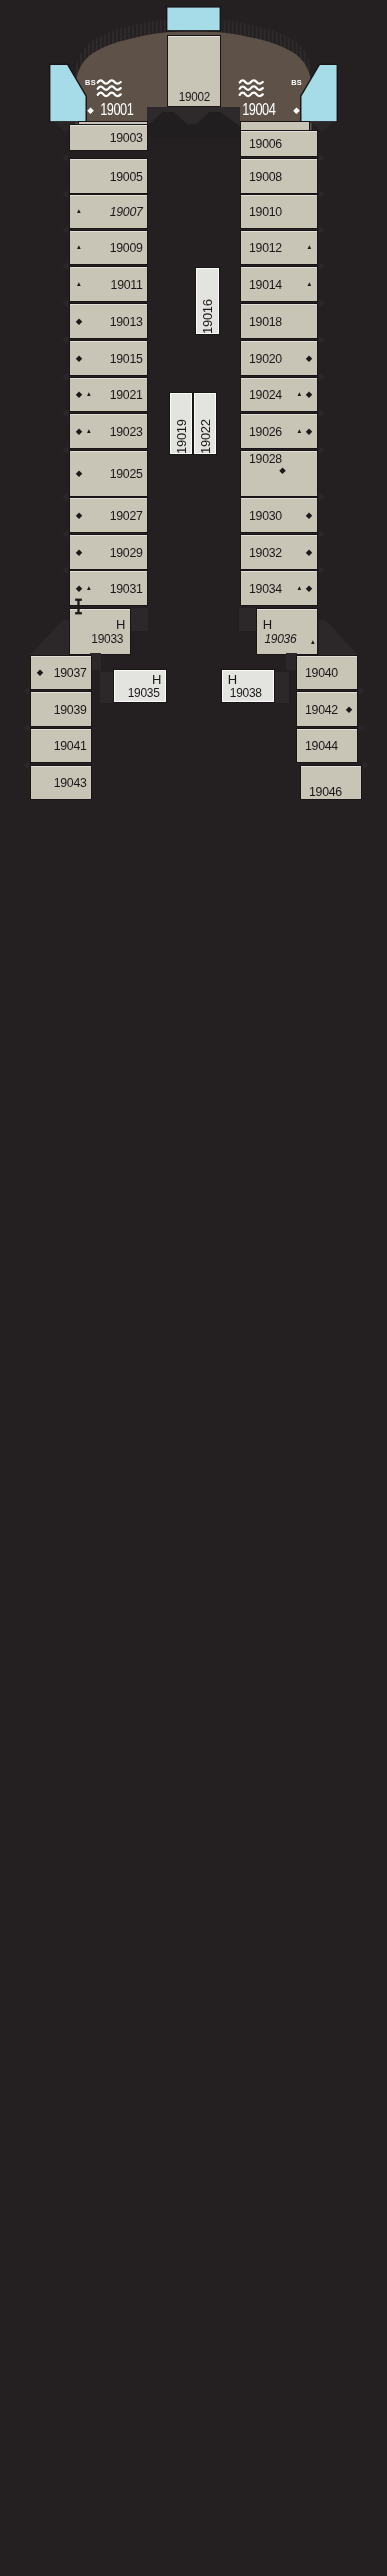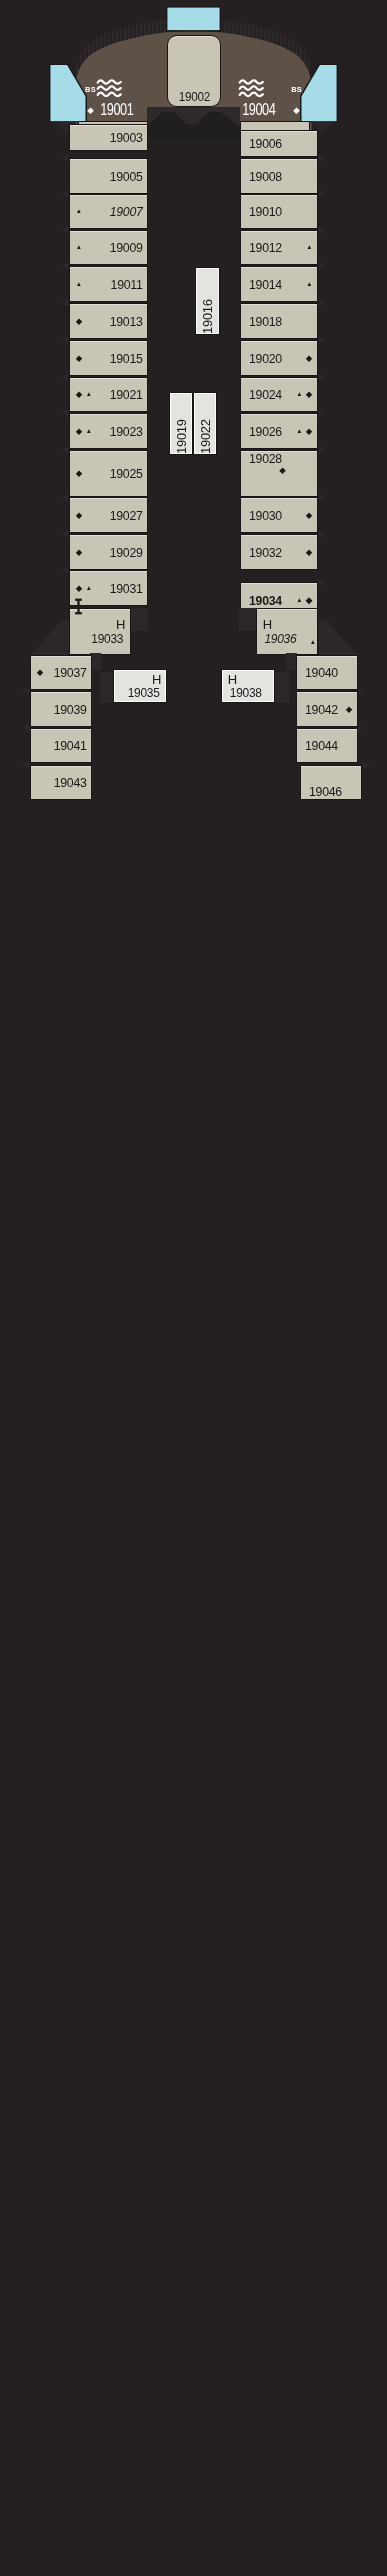--- a/index.html
+++ b/index.html
@@ -33,21 +33,21 @@
   
   .h-cab{flex-direction:column;justify-content:center;align-items:stretch;line-height:13.7px;}
   .h-cab .hl{font-size:13px;}
   .h-cab.ha-r{text-align:right;padding-right:4.6px;}
   .h-cab.ha-l{text-align:left;padding-left:5.7px;}
   .h-cab .l2{display:flex;align-items:flex-end;font-style:italic;}
   .h-cab .l2 .sym{margin-left:auto;margin-right:1.1px;}
   .h-cab .hnum{display:inline-block;font-size:13px;letter-spacing:-0.3px;transform:scaleX(.92);}
   
   .suite{position:absolute;display:flex;align-items:flex-end;color:#fff;}
-  .bs-stack{display:flex;flex-direction:column;align-items:center;gap:12px;padding-bottom:4.6px;}
+  .bs-stack{display:flex;flex-direction:column;align-items:center;gap:19px;padding-bottom:4.6px;}
   .bs-txt{font-size:7.4px;font-weight:700;letter-spacing:0.3px;}
   .bs-d{font-size:8.5px;line-height:1;}
   .wave-num{display:flex;flex-direction:column;align-items:flex-start;flex:1;}
   .num-w{font-size:16px;letter-spacing:-0.6px;transform:scaleX(.8);white-space:nowrap;}
   .c19002{flex-direction:column;justify-content:flex-end;align-items:center;padding-bottom:2.3px;}
   .c19002 .num{transform-origin:center bottom;font-size:13px;}
   
   .shadow{position:absolute;background:#2c2829;}
   .stairs{position:absolute;background:#2e2a2b;overflow:hidden;}
   .stairs .dark{position:absolute;inset:0;background:#211e1f;
@@ -108,21 +108,21 @@
         </g>
       </svg>
       <span class="num-w">19004</span>
     </div>
     <div class="bs-stack">
       <span class="bs-txt">BS</span>
       <span class="bs-d">◆</span>
     </div>
   </div>
 
-  <div class="cabin c19002" style="left:167px;top:35px;width:54px;height:72px;border-radius:10px;">
+  <div class="cabin c19002" style="left:167px;top:35px;width:54px;height:72px;">
     <span class="num">19002</span>
   </div>
 
   <div class="cabin lt" style="left:69px;top:124px;width:79px;height:27px;">
     <span class="num">19003</span>
   </div>
   <div class="cabin lt wgL" style="left:69px;top:158px;width:79px;height:36px;">
     <span class="num">19005</span>
   </div>
   <div class="cabin lt wgL" style="left:69px;top:194px;width:79px;height:35px;font-style:italic;">
@@ -216,21 +216,21 @@
       <span class="sym sym-d">◆</span>
   </div>
   <div class="cabin rt wgR" style="left:240px;top:497px;width:78px;height:36px;">
     <span class="num">19030</span>
       <span class="sym sym-d">◆</span>
   </div>
   <div class="cabin rt wgR" style="left:240px;top:534px;width:78px;height:36px;">
     <span class="num">19032</span>
       <span class="sym sym-d">◆</span>
   </div>
-  <div class="cabin rt wgR" style="left:240px;top:582px;width:78px;height:36px;font-weight:bold;">
+  <div class="cabin rt wgR" style="left:240px;top:570px;width:78px;height:36px;">
     <span class="num">19034</span>
       <span class="sym sym-t">▲</span>
       <span class="sym sym-d">◆</span>
   </div>
   <div class="cabin h-cab ha-l" style="left:256px;top:608px;width:62px;height:47px;">
     <div class="hl">H</div>
     <div class="l2">
         <span class="hnum">19036</span>
         <span class="sym sym-t">▲</span>
       </div>

